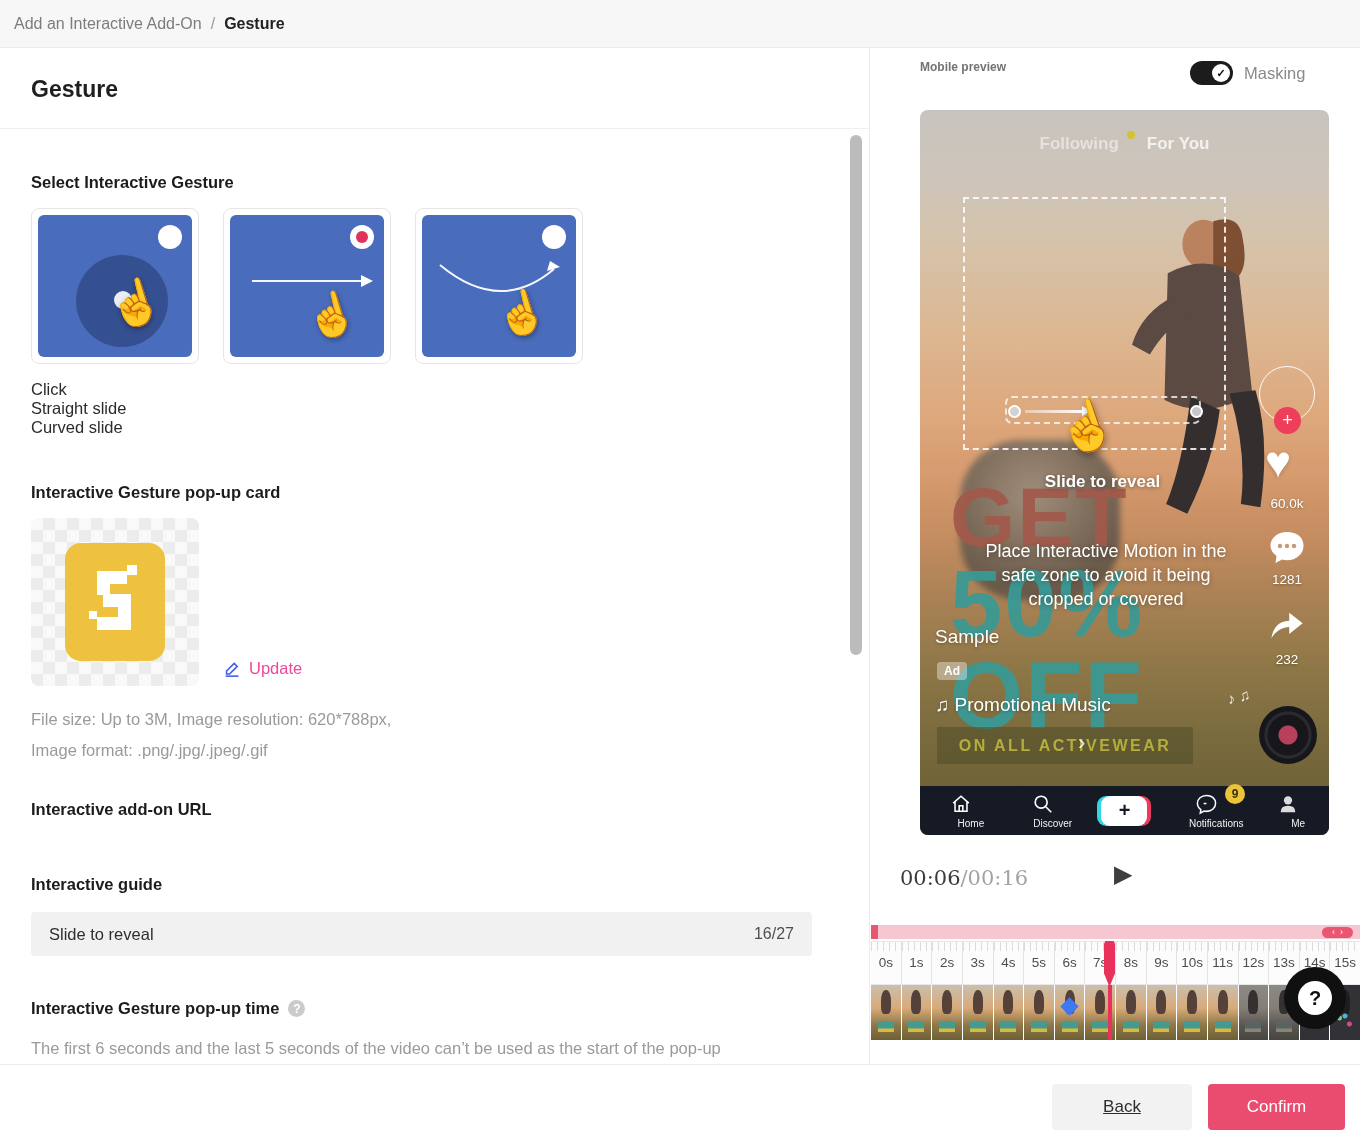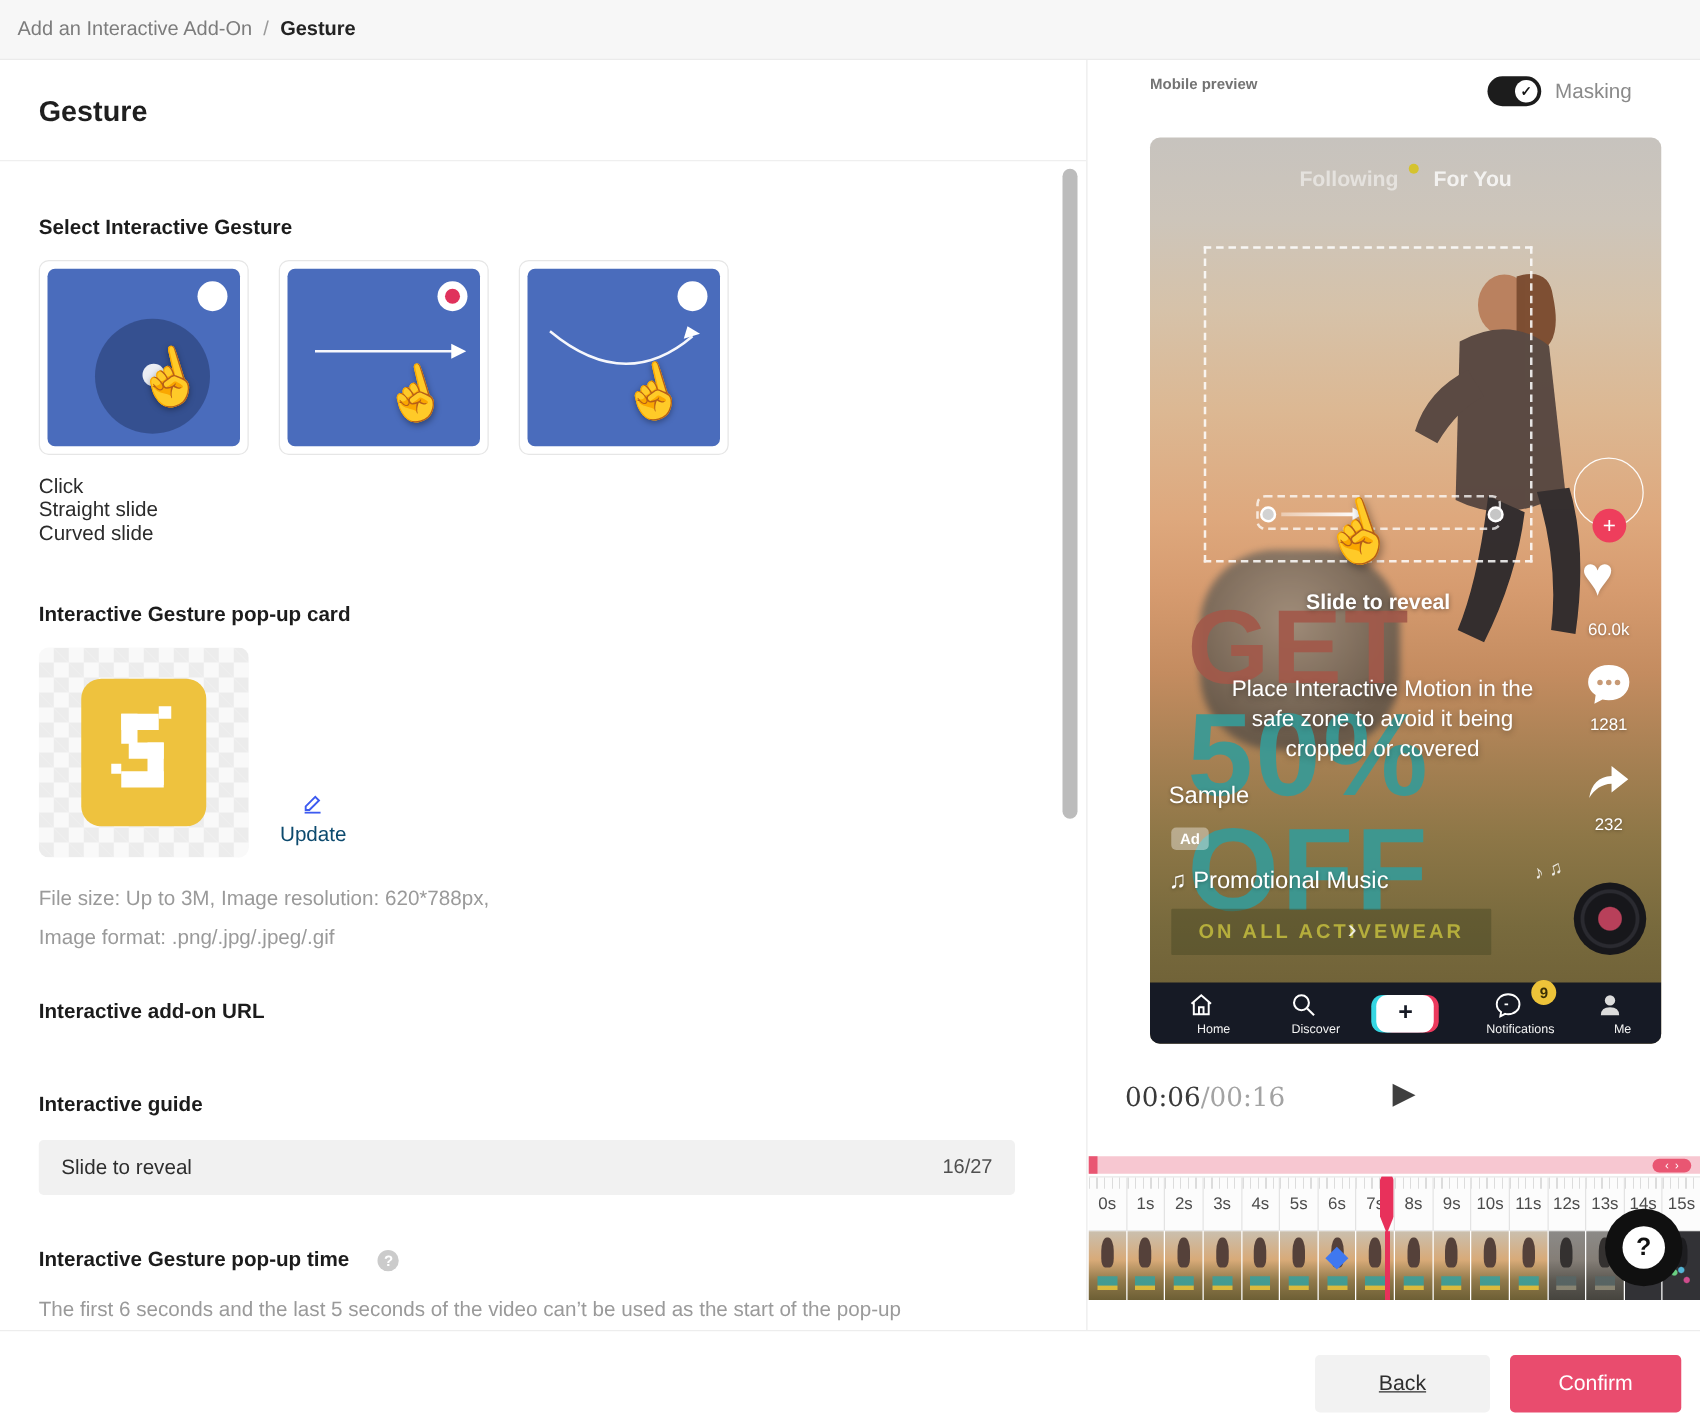--- a/index.html
+++ b/index.html
@@ -40,30 +40,30 @@
   .h-popup { margin-top:46px; }
   .thumb-row { margin-top:16px; display:flex; align-items:flex-end; }
   .upload-thumb { width:168px; height:168px; border-radius:8px; position:relative; cursor:pointer;
     background-image:
       linear-gradient(45deg,#ececec 25%,transparent 25%,transparent 75%,#ececec 75%),
       linear-gradient(45deg,#ececec 25%,transparent 25%,transparent 75%,#ececec 75%);
     background-size:24px 24px; background-position:0 0,12px 12px; background-color:#f9f9f9; }
   .slogo { position:absolute; left:34px; top:25px; width:100px; height:118px; background:#eec23e; border-radius:16px;
     display:flex; align-items:center; justify-content:center; }
   .update-link { display:flex; align-items:center; gap:8px; margin-left:25px; margin-bottom:8px;
-    color:#0c4a6e; font-size:16.5px; cursor:pointer;flex-direction:column; }
+    color:#ec4899; font-size:16.5px; cursor:pointer; }
   .fileinfo { margin-top:18px; font-size:16.5px; color:#9a9a9a; line-height:31px; }
   .h-url { margin-top:34px; }
   .url-desc { margin-top:22px; font-size:16.5px; color:#9a9a9a; }
   .h-guide { margin-top:56px; }
   .guide-input { margin-top:18px; width:781px; height:44px; background:#f1f1f1; border-radius:4px;
     display:flex; align-items:center; justify-content:space-between; padding:0 18px; cursor:text; }
   .guide-input .val { font-size:16.5px; color:#2e2e2e; }
   .guide-input .cnt { font-size:16px; color:#4f4f4f; }
-  .h-time { margin-top:43px; display:flex; align-items:center; gap:23px; }
+  .h-time { margin-top:43px; display:flex; align-items:center; gap:9px; }
   .qmark { width:17px; height:17px; border-radius:50%; background:#cbcbcb; color:#fff; font-size:12px;
     font-weight:700; display:flex; align-items:center; justify-content:center; cursor:pointer; }
   .time-desc { margin-top:21px; font-size:16.5px; color:#9a9a9a; }
   .scroll-thumb { position:absolute; left:850px; top:87px; width:12px; height:520px; border-radius:7px;
     background:#bcbcbc; cursor:grab; }
 
   
   .right-panel { position:absolute; left:871px; top:48px; width:489px; height:1016px; background:#fff; }
   .preview-h { position:absolute; left:49px; top:12px; font-size:12px; font-weight:700; color:#737373; }
   .toggle { position:absolute; left:319px; top:13px; width:43px; height:24px; background:#1c1c1c; border-radius:13px; cursor:pointer; }

